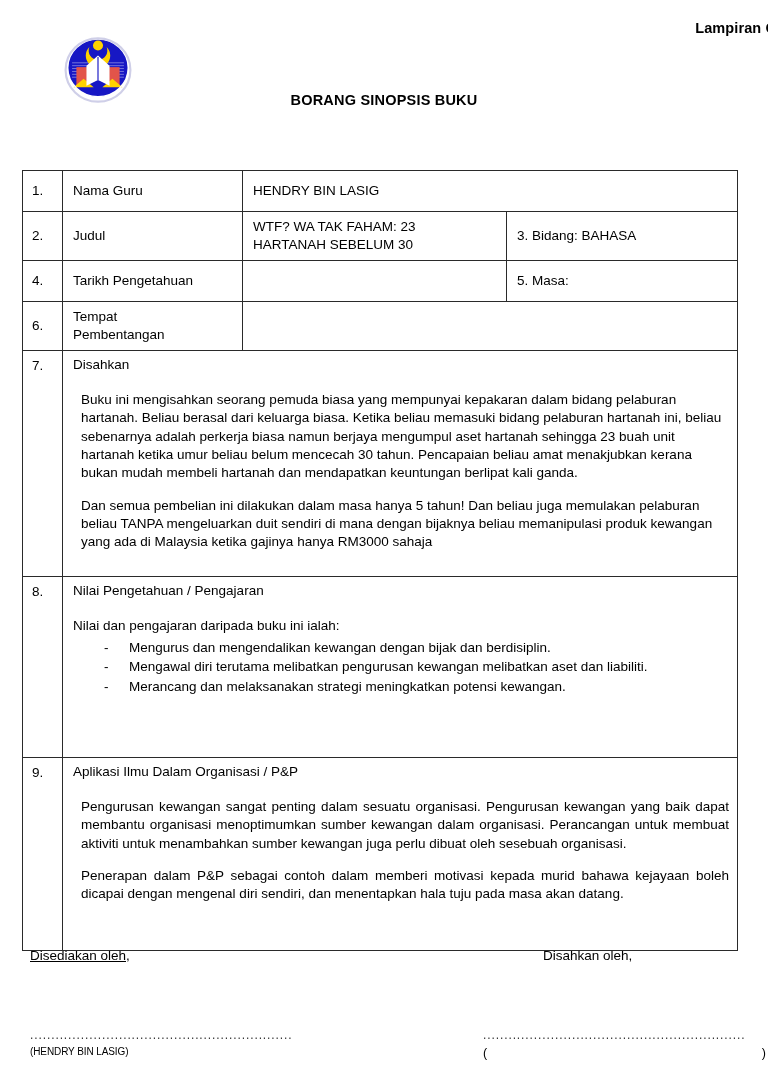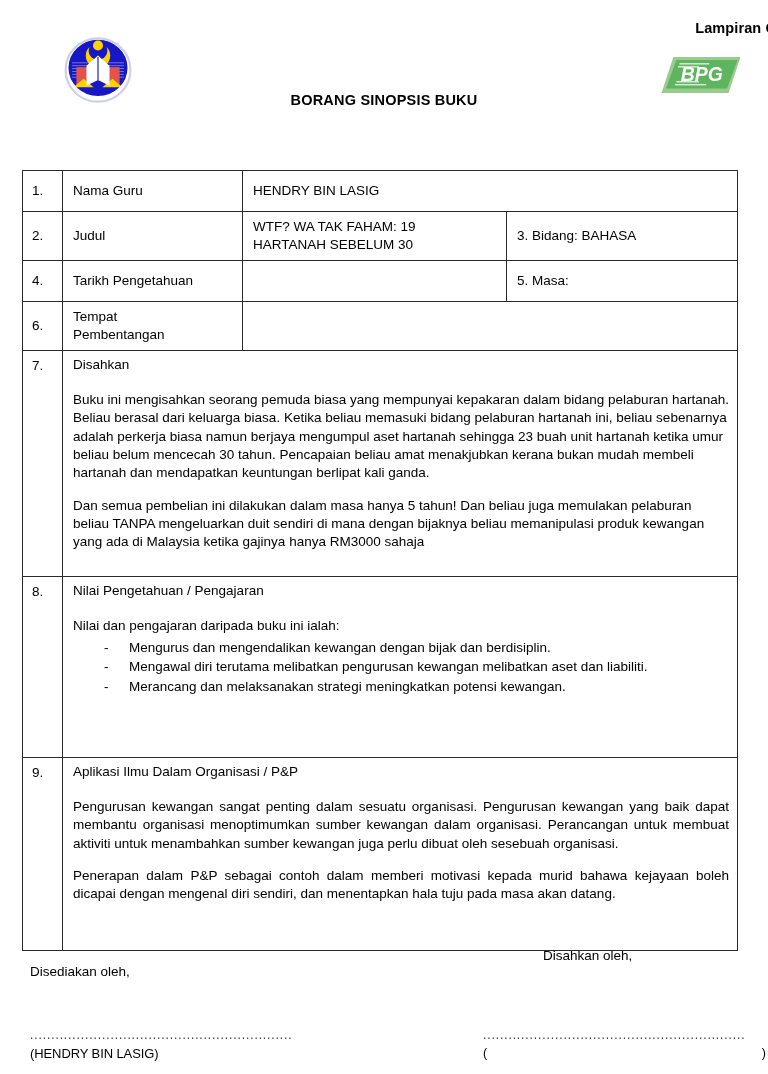--- a/index.html
+++ b/index.html
@@ -111,21 +111,21 @@
 
   .sec-head {
     padding-top: 6px;
     padding-bottom: 0;
   }
   .sec-body {
     margin-top: 17px;
     line-height: 1.36;
   }
   .sec-body p {
-    margin: 0 0 14px 0;
+    margin: 0 0 14px 8px;
   }
   .sec-body p:last-child { margin-bottom: 0; }
   .justify p { text-align: justify; }
 
   ul.dashlist {
     list-style: none;
     margin: 3px 0 0 0;
     padding: 0;
   }
   ul.dashlist li {
@@ -149,21 +149,21 @@
     position: absolute;
     left: 30px;
     top: 948px;
     width: 708px;
     font-size: 13.5px;
   }
   .foot-labels {
     position: relative;
     height: 24px;
   }
-  .foot-labels .left { position: absolute; left: 0; top: 16px; }
+  .foot-labels .left { position: absolute; left: 0; top: 0; text-decoration: underline; }
   .foot-labels .right { position: absolute; left: 513px; top: 0; }
 
   .sig-area {
     position: absolute;
     left: 30px;
     top: 1030px;
     width: 708px;
     font-size: 12.5px;
   }
   .sig-col {
@@ -176,21 +176,21 @@
     font-size: 12px;
     letter-spacing: 0.9px;
     color: #333;
     white-space: nowrap;
     overflow: hidden;
     height: 14px;
     line-height: 10px;
   }
   .sig-name {
     margin-top: 2px;
-    font-size: 13px;
+    font-size: 10px;
     letter-spacing: -0.1px;
   }
   .paren-row {
     margin-top: 2px;
     position: relative;
     height: 16px;
   }
   .paren-row .pl { position: absolute; left: 0; top: 0; }
   .paren-row .pr { position: absolute; right: 2px; top: 0; }
 </style>
@@ -230,33 +230,20 @@
       <circle cx="50" cy="16" r="7" fill="#ffd200"></circle>
 
       <path d="M50 30 L34 44 L34 72 L50 64 L66 72 L66 44 Z" fill="#ffffff"></path>
       <line x1="50" y1="32" x2="50" y2="64" stroke="#1717c4" stroke-width="1.6"></line>
 
       <ellipse cx="50" cy="47" rx="42" ry="40" fill="none" stroke="#ffffff" stroke-width="2"></ellipse>
       <ellipse cx="50" cy="50" rx="45" ry="44" fill="none" stroke="#cfcfe8" stroke-width="3"></ellipse>
     </svg>
   </div>
 
-  <div class="bpg-logo">
-    <svg viewBox="0 0 110 60" width="82" height="46" aria-hidden="true">
-      <polygon points="18,6 108,6 92,54 2,54" fill="#9acb8e"></polygon>
-      <polygon points="22,10 104,10 90,48 8,48" fill="#5fb45f"></polygon>
-      <g fill="#ffffff" opacity="0.75">
-        <rect x="26" y="14" width="40" height="2"></rect>
-        <rect x="24" y="18" width="28" height="2"></rect>
-        <rect x="22" y="38" width="30" height="2"></rect>
-        <rect x="20" y="42" width="42" height="2"></rect>
-      </g>
-      <text x="56" y="38" font-family="'Liberation Sans', sans-serif" font-size="26" font-weight="bold" font-style="italic" fill="#ffffff" text-anchor="middle">BPG</text>
-    </svg>
-  </div>
 
   <div class="form-title">BORANG SINOPSIS BUKU</div>
 
 
   <table class="form-table">
     <colgroup>
       <col style="width:40px">
         <col style="width:180px">
         <col style="width:264px">
         <col style="width:231px">
@@ -266,21 +253,21 @@
         <tr class="r1">
       <td class="num">1.</td>
       <td class="label">Nama Guru</td>
       <td class="val" colspan="2">HENDRY BIN LASIG</td>
     </tr>
 
     <tr class="r2">
       <td class="num">2.</td>
       <td class="label">Judul</td>
       <td class="val">
-        <div>WTF? WA TAK FAHAM: 19</div>
+        <div>WTF? WA TAK FAHAM: 23</div>
         <div>HARTANAH SEBELUM 30</div>
       </td>
       <td class="side">3. Bidang: BAHASA</td>
     </tr>
 
     <tr class="r4">
       <td class="num">4.</td>
       <td class="label">Tarikh Pengetahuan</td>
       <td class="val"></td>
       <td class="side">5. Masa:</td>

